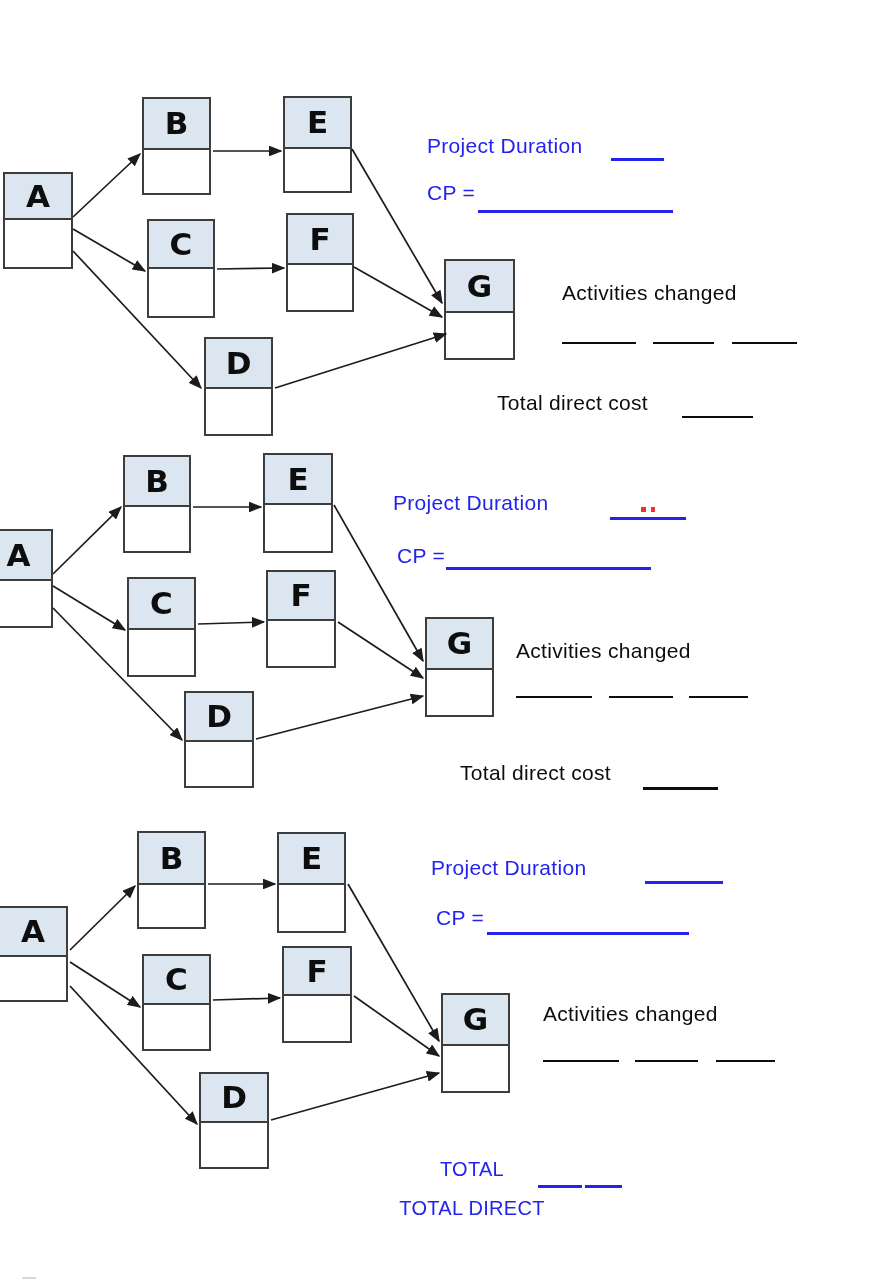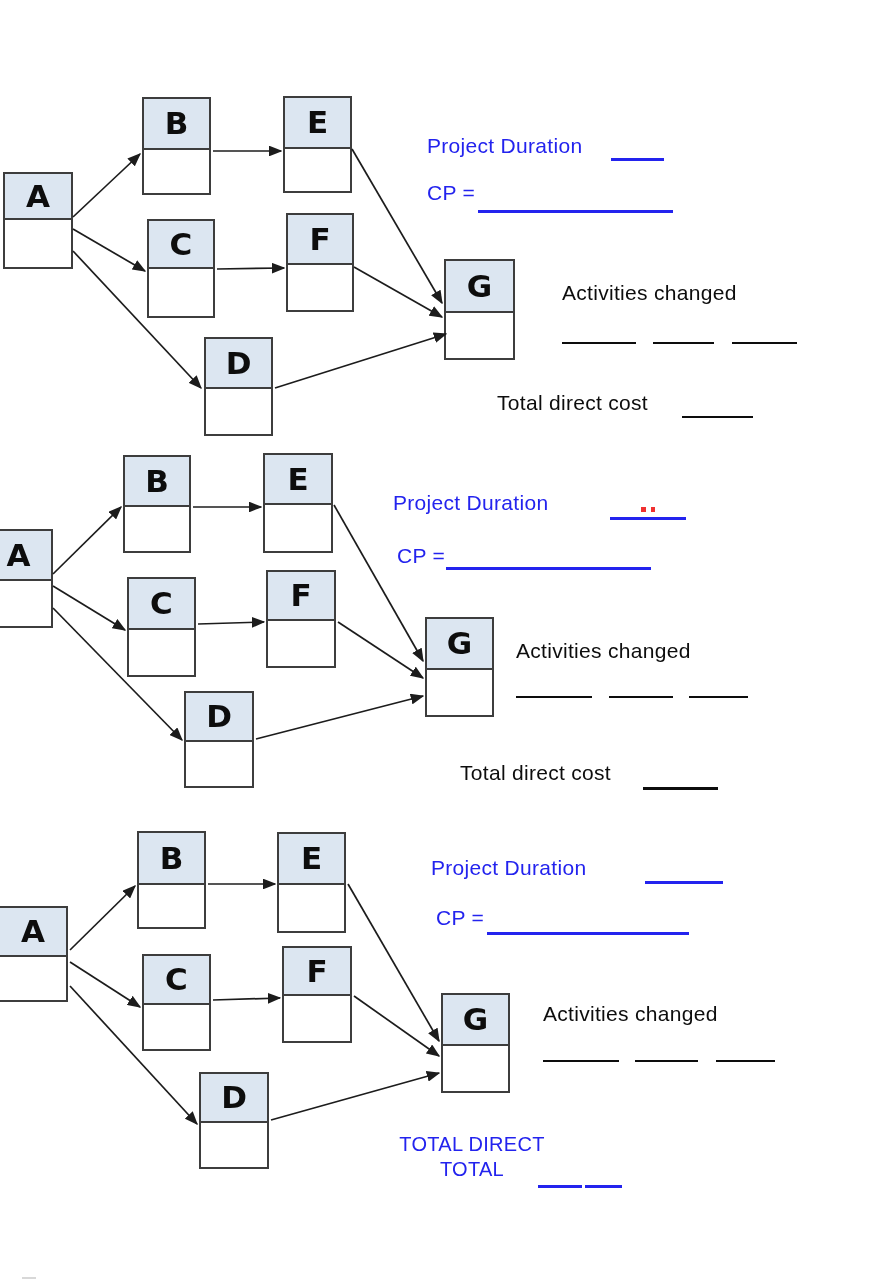--- a/index.html
+++ b/index.html
@@ -165,21 +165,21 @@
       <div class="node-head" style="height: 49px; background: rgb(220, 230, 241); border-color: rgb(61, 61, 61);">D</div>
       <div class="node-body" style="background: rgb(255, 255, 255);"></div>
     </div>
     <div class="node" style="left: 441px; top: 993px; width: 69px; height: 100px; border-color: rgb(61, 61, 61);">
       <div class="node-head" style="height: 51px; background: rgb(220, 230, 241); border-color: rgb(61, 61, 61);">G</div>
       <div class="node-body" style="background: rgb(255, 255, 255);"></div>
     </div>
     <div class="txt" style="left: 431px; top: 857px; font-size: 21px; color: rgb(35, 35, 238);">Project Duration</div>
     <div class="txt" style="left: 436px; top: 907px; font-size: 21px; color: rgb(35, 35, 238);">CP =</div>
     <div class="txt" style="left: 543px; top: 1003px; font-size: 21px; color: rgb(13, 13, 13);">Activities changed</div>
-    <div class="txt" style="left: 398px; top: 1134px; font-size: 20px; color: rgb(35, 35, 238); width: 148px; text-align: center;">TOTAL DIRECT</div>
+    <div class="txt" style="left: 398px; top: 1198px; font-size: 20px; color: rgb(35, 35, 238); width: 148px; text-align: center;">TOTAL DIRECT</div>
     <div class="txt" style="left: 398px; top: 1159px; font-size: 20px; color: rgb(35, 35, 238); width: 148px; text-align: center;">TOTAL</div>
     <div class="blank" style="left: 645px; top: 881px; width: 78px; height: 3px; background: rgb(35, 35, 238);"></div>
     <div class="blank" style="left: 487px; top: 932px; width: 202px; height: 3px; background: rgb(35, 35, 238);"></div>
     <div class="blank" style="left: 543px; top: 1060px; width: 76px; height: 2px; background: rgb(13, 13, 13);"></div>
     <div class="blank" style="left: 635px; top: 1060px; width: 63px; height: 2px; background: rgb(13, 13, 13);"></div>
     <div class="blank" style="left: 716px; top: 1060px; width: 59px; height: 2px; background: rgb(13, 13, 13);"></div>
     <div class="blank" style="left: 538px; top: 1185px; width: 44px; height: 3px; background: rgb(35, 35, 238);"></div>
     <div class="blank" style="left: 585px; top: 1185px; width: 37px; height: 3px; background: rgb(35, 35, 238);"></div>
     <div class="mark" style="left: 22px; top: 1277px; width: 14px; height: 2px; background: rgb(216, 216, 216);"></div>
   </div>

